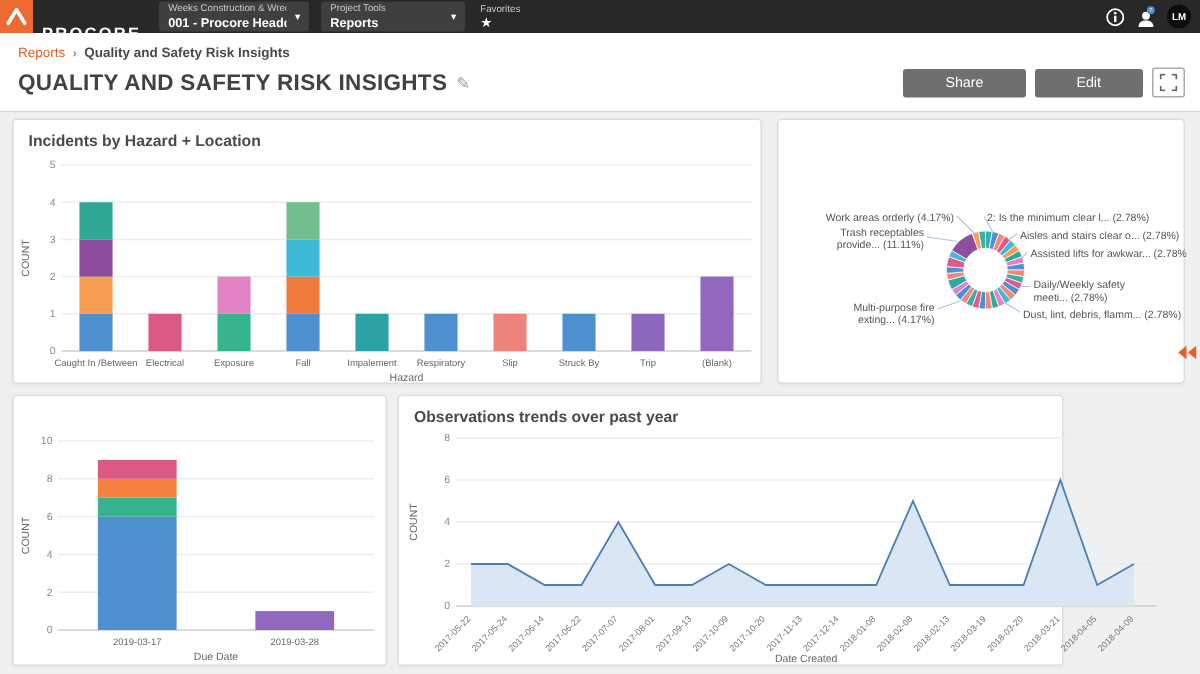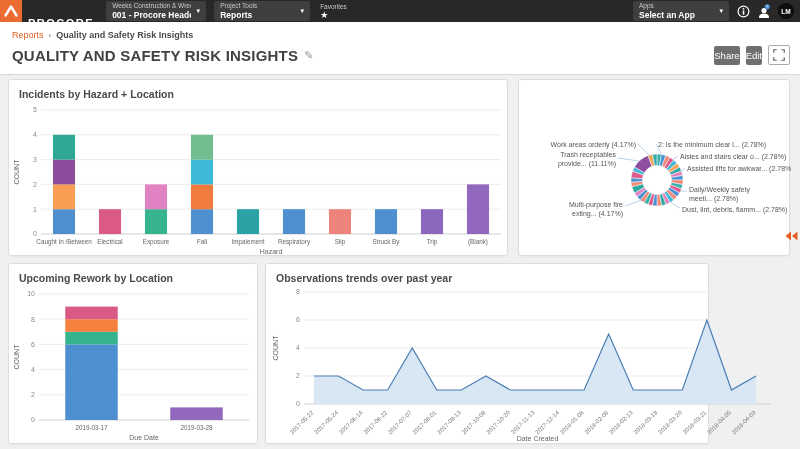--- a/index.html
+++ b/index.html
@@ -25,21 +25,21 @@
 
   
   #header { background:#fff; border-bottom:1px solid #d8d8d8; }
   #breadcrumb { padding:8px 0 0 12px; font-size:9px; display:flex; align-items:center; gap:5px; }
   #breadcrumb .bc-link { color:#e26226; cursor:pointer; }
   #breadcrumb .bc-sep { color:#888; font-size:8px; font-weight:bold; }
   #breadcrumb .bc-cur { color:#4a4a4a; font-weight:bold; }
   #title-row { display:flex; align-items:center; padding:5px 10px 9px 12px; }
   #page-title { font-size:15px; font-weight:bold; color:#424242; letter-spacing:0.2px; }
   .pencil { color:#9a9a9a; font-size:11px; margin-left:6px; cursor:pointer; }
-  .btn { background:#6f6f6f; color:#fff; border:none; border-radius:2px; font-size:9.5px; font-family:"Liberation Sans",sans-serif; padding:4px 0; margin-left:6px; cursor:pointer; }
+  .btn { background:#6f6f6f; color:#fff; border:none; border-radius:2px; font-size:9.5px; font-family:"Liberation Sans",sans-serif; padding:4px 28px; margin-left:6px; cursor:pointer; }
   .btn-icon { background:#fff; border:1px solid #aaa; border-radius:2px; width:22px; height:20px; margin-left:6px; display:flex; align-items:center; justify-content:center; cursor:pointer; }
 
   
   #content { position:relative; height:375px; background:#eff0f2; }
   .card { position:absolute; background:#fff; border:1px solid #ddd; border-radius:3px; box-shadow:0 1px 2px rgba(0,0,0,0.04); }
   #card-incidents { left:8px; top:4px; width:500px; height:177px; }
   #card-toolbox { left:518px; top:4px; width:272px; height:177px; }
   #card-rework { left:8px; top:188px; width:250px; height:181px; }
   #card-observations { left:265px; top:188px; width:444px; height:181px; }
   .card-title { position:absolute; top:8px; left:10px; font-size:10.5px; font-weight:bold; color:#4a4a4a; z-index:2; }
@@ -73,27 +73,20 @@
     <div class="caret">▾</div>
   </div>
 
   <div class="fav">
     <div class="mini">Favorites</div>
     <div class="star">★</div>
   </div>
 
   <div class="spacer"></div>
 
-  <div class="dd" id="dd-apps">
-    <div class="stack">
-      <div class="mini">Apps</div>
-      <div class="val">Select an App</div>
-    </div>
-    <div class="caret">▾</div>
-  </div>
 
   <div class="tb-icons">
     <svg width="13" height="13" viewBox="0 0 13 13">
       <circle cx="6.5" cy="6.5" r="5.4" fill="none" stroke="#fff" stroke-width="1.2"></circle>
       <circle cx="6.5" cy="3.8" r="0.9" fill="#fff"></circle>
       <rect x="5.7" y="5.5" width="1.6" height="4.2" fill="#fff"></rect>
     </svg>
     <svg width="14" height="15" viewBox="0 0 14 15">
       <circle cx="7" cy="6.5" r="2.6" fill="#fff"></circle>
       <path d="M2 14 C2 10.8 4.2 9.6 7 9.6 C9.8 9.6 12 10.8 12 14 Z" fill="#fff"></path>
@@ -223,21 +216,20 @@
         <text x="168" y="91" font-size="7" fill="#555" text-anchor="start" font-family="Liberation Sans, sans-serif">Assisted lifts for awkwar... (2.78%)</text>
         <line x1="168" y1="111" x2="161" y2="111" stroke="#a9c7e2" stroke-width="0.8"></line>
         <text x="170" y="112" font-size="7" fill="#555" text-anchor="start" font-family="Liberation Sans, sans-serif">Daily/Weekly safety</text>
         <text x="170" y="120.5" font-size="7" fill="#555" text-anchor="start" font-family="Liberation Sans, sans-serif">meeti... (2.78%)</text>
         <line x1="161" y1="128" x2="151" y2="122" stroke="#a9c7e2" stroke-width="0.8"></line>
         <text x="163" y="132" font-size="7" fill="#555" text-anchor="start" font-family="Liberation Sans, sans-serif">Dust, lint, debris, flamm... (2.78%)</text>
       </svg>
   </div>
 
   <div class="card" id="card-rework">
-    <div class="card-title">Upcoming Rework by Location</div>
     <svg class="chart" id="chart-rework" width="250" height="181" viewBox="0 0 250 181">
         <line x1="30" y1="156" x2="240" y2="156" stroke="#cfcfcf" stroke-width="1"></line>
         <text x="26" y="158.3" font-size="7" fill="#8a8a8a" text-anchor="end" font-family="Liberation Sans, sans-serif">0</text>
         <line x1="30" y1="130.8" x2="240" y2="130.8" stroke="#ececec" stroke-width="1"></line>
         <text x="26" y="133.10000000000002" font-size="7" fill="#8a8a8a" text-anchor="end" font-family="Liberation Sans, sans-serif">2</text>
         <line x1="30" y1="105.6" x2="240" y2="105.6" stroke="#ececec" stroke-width="1"></line>
         <text x="26" y="107.89999999999999" font-size="7" fill="#8a8a8a" text-anchor="end" font-family="Liberation Sans, sans-serif">4</text>
         <line x1="30" y1="80.4" x2="240" y2="80.4" stroke="#ececec" stroke-width="1"></line>
         <text x="26" y="82.7" font-size="7" fill="#8a8a8a" text-anchor="end" font-family="Liberation Sans, sans-serif">6</text>
         <line x1="30" y1="55.19999999999999" x2="240" y2="55.19999999999999" stroke="#ececec" stroke-width="1"></line>

